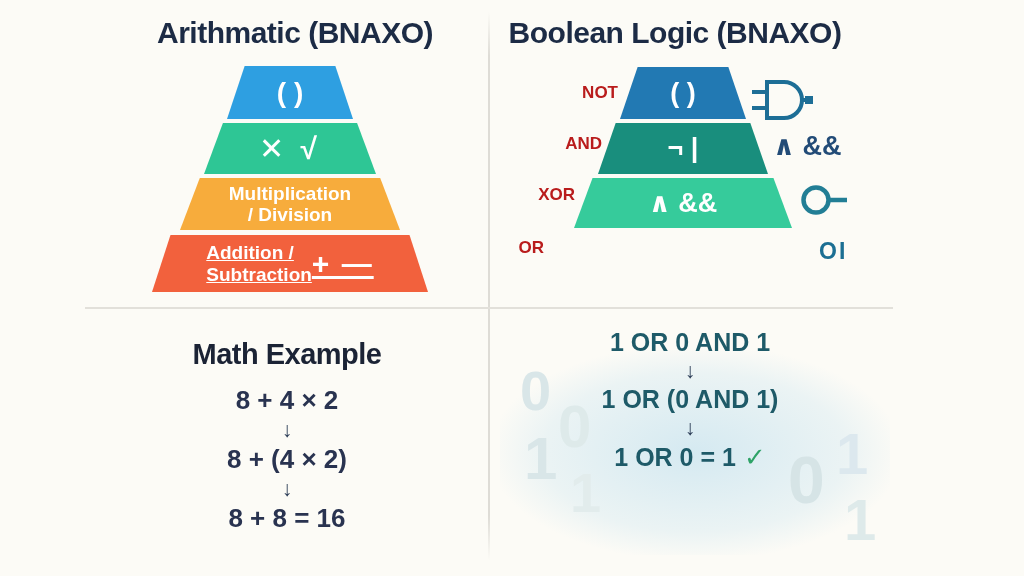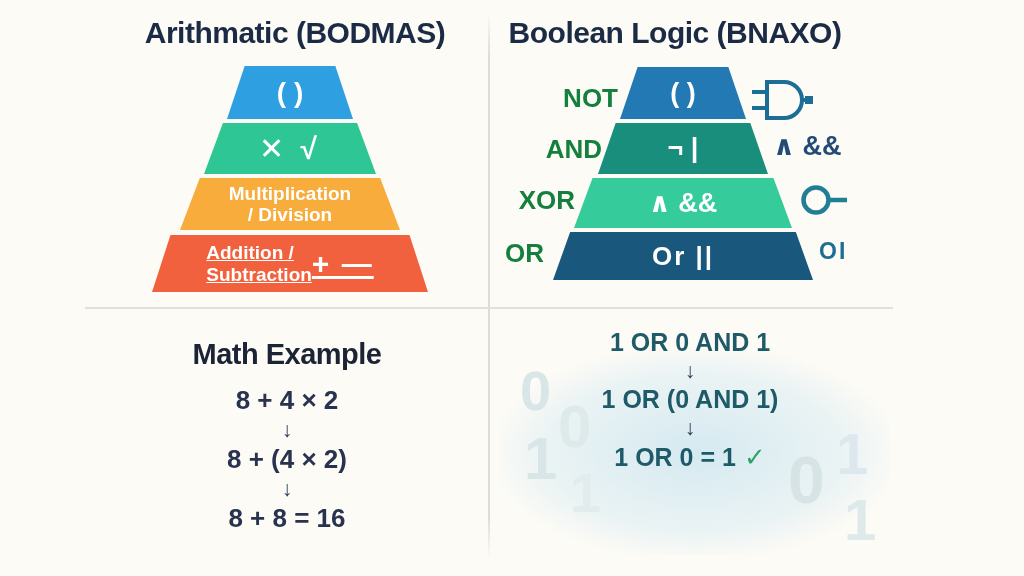--- a/index.html
+++ b/index.html
@@ -28,21 +28,21 @@
   .bl1{left:620px; top:67px;  width:126px; height:52px; clip-path:polygon(14% 0,86% 0,100% 100%,0 100%); font-size:27px;}
   .bl2{left:598px; top:123px; width:170px; height:51px; clip-path:polygon(10.4% 0,89.6% 0,100% 100%,0 100%); font-size:27px;}
   .bl3{left:574px; top:178px; width:218px; height:50px; clip-path:polygon(8.5% 0,91.5% 0,100% 100%,0 100%); font-size:27px;}
   .bl4{left:553px; top:232px; width:260px; height:48px; clip-path:polygon(6.6% 0,93.4% 0,100% 100%,0 100%); font-size:26px; letter-spacing:2px;}
 
   .al4-inner{display:flex; align-items:center; text-decoration:underline;}
   .al4-text{text-align:left;}
   .al4-sym{font-size:30px; letter-spacing:2px; font-weight:bold;}
 
   
-  .side-label{position:absolute; font-weight:bold; font-size:26px; color:#15803d; text-align:center;}
+  .side-label{position:absolute; font-weight:bold; font-size:17px; color:#b91c1c; text-align:center;}
   .sl-not{right:406px; top:83px;}
   .sl-and{right:422px; top:134px;}
   .sl-xor{right:449px; top:185px;margin-left:22px;}
   .sl-or{right:480px; top:238px;margin-left:44px;}
 
   
   .annot{position:absolute; font-weight:bold; color:#224B77;}
   .an-and{left:773px; top:130px; font-size:27px;}
   .an-oi{left:819px; top:238px; font-size:23px; color:#1C6F93; letter-spacing:2px;}
   .icon-box{position:absolute;}
@@ -73,21 +73,21 @@
   .wm6{left:844px; top:486px; font-size:58px; color:#DEEAEA;}
 </style>
 </head>
 <body>
 
 <div class="canvas">
 
   <div class="v-divider"></div>
   <div class="h-divider"></div>
 
-  <div class="panel-title title-left">Arithmatic (BODMAS)</div>
+  <div class="panel-title title-left">Arithmatic (BNAXO)</div>
 
   <div class="level al1" style="background-color: rgb(46, 159, 225);">
     <span>( )</span>
   </div>
   <div class="level al2" style="background-color: rgb(46, 198, 149);">
     <span>✕ √</span>
   </div>
   <div class="level al3" style="background-color: rgb(247, 172, 60); text-align: center;">
     <span>
       <span>Multiplication</span><br>
@@ -112,23 +112,20 @@
   <div class="side-label sl-or">OR</div>
 
   <div class="level bl1" style="background-color: rgb(34, 121, 179);">
     <span>( )</span>
   </div>
   <div class="level bl2" style="background-color: rgb(25, 142, 125);">
     <span>¬ |</span>
   </div>
   <div class="level bl3" style="background-color: rgb(54, 203, 155);">
     <span>∧ &amp;&amp;</span>
-  </div>
-  <div class="level bl4" style="background-color: rgb(26, 87, 124);">
-    <span>Or ||</span>
   </div>
 
   <div class="icon-box ic-gate">
     <svg width="64" height="48" viewBox="0 0 64 48">
       <g fill="none" stroke="#1D6E96" stroke-width="4">
         <line x1="2" y1="16" x2="17" y2="16"></line>
         <line x1="2" y1="32" x2="17" y2="32"></line>
         <path d="M17 6 h17 a18 18 0 0 1 0 36 h-17 z"></path>
         <line x1="52" y1="24" x2="56" y2="24"></line>
       </g>

